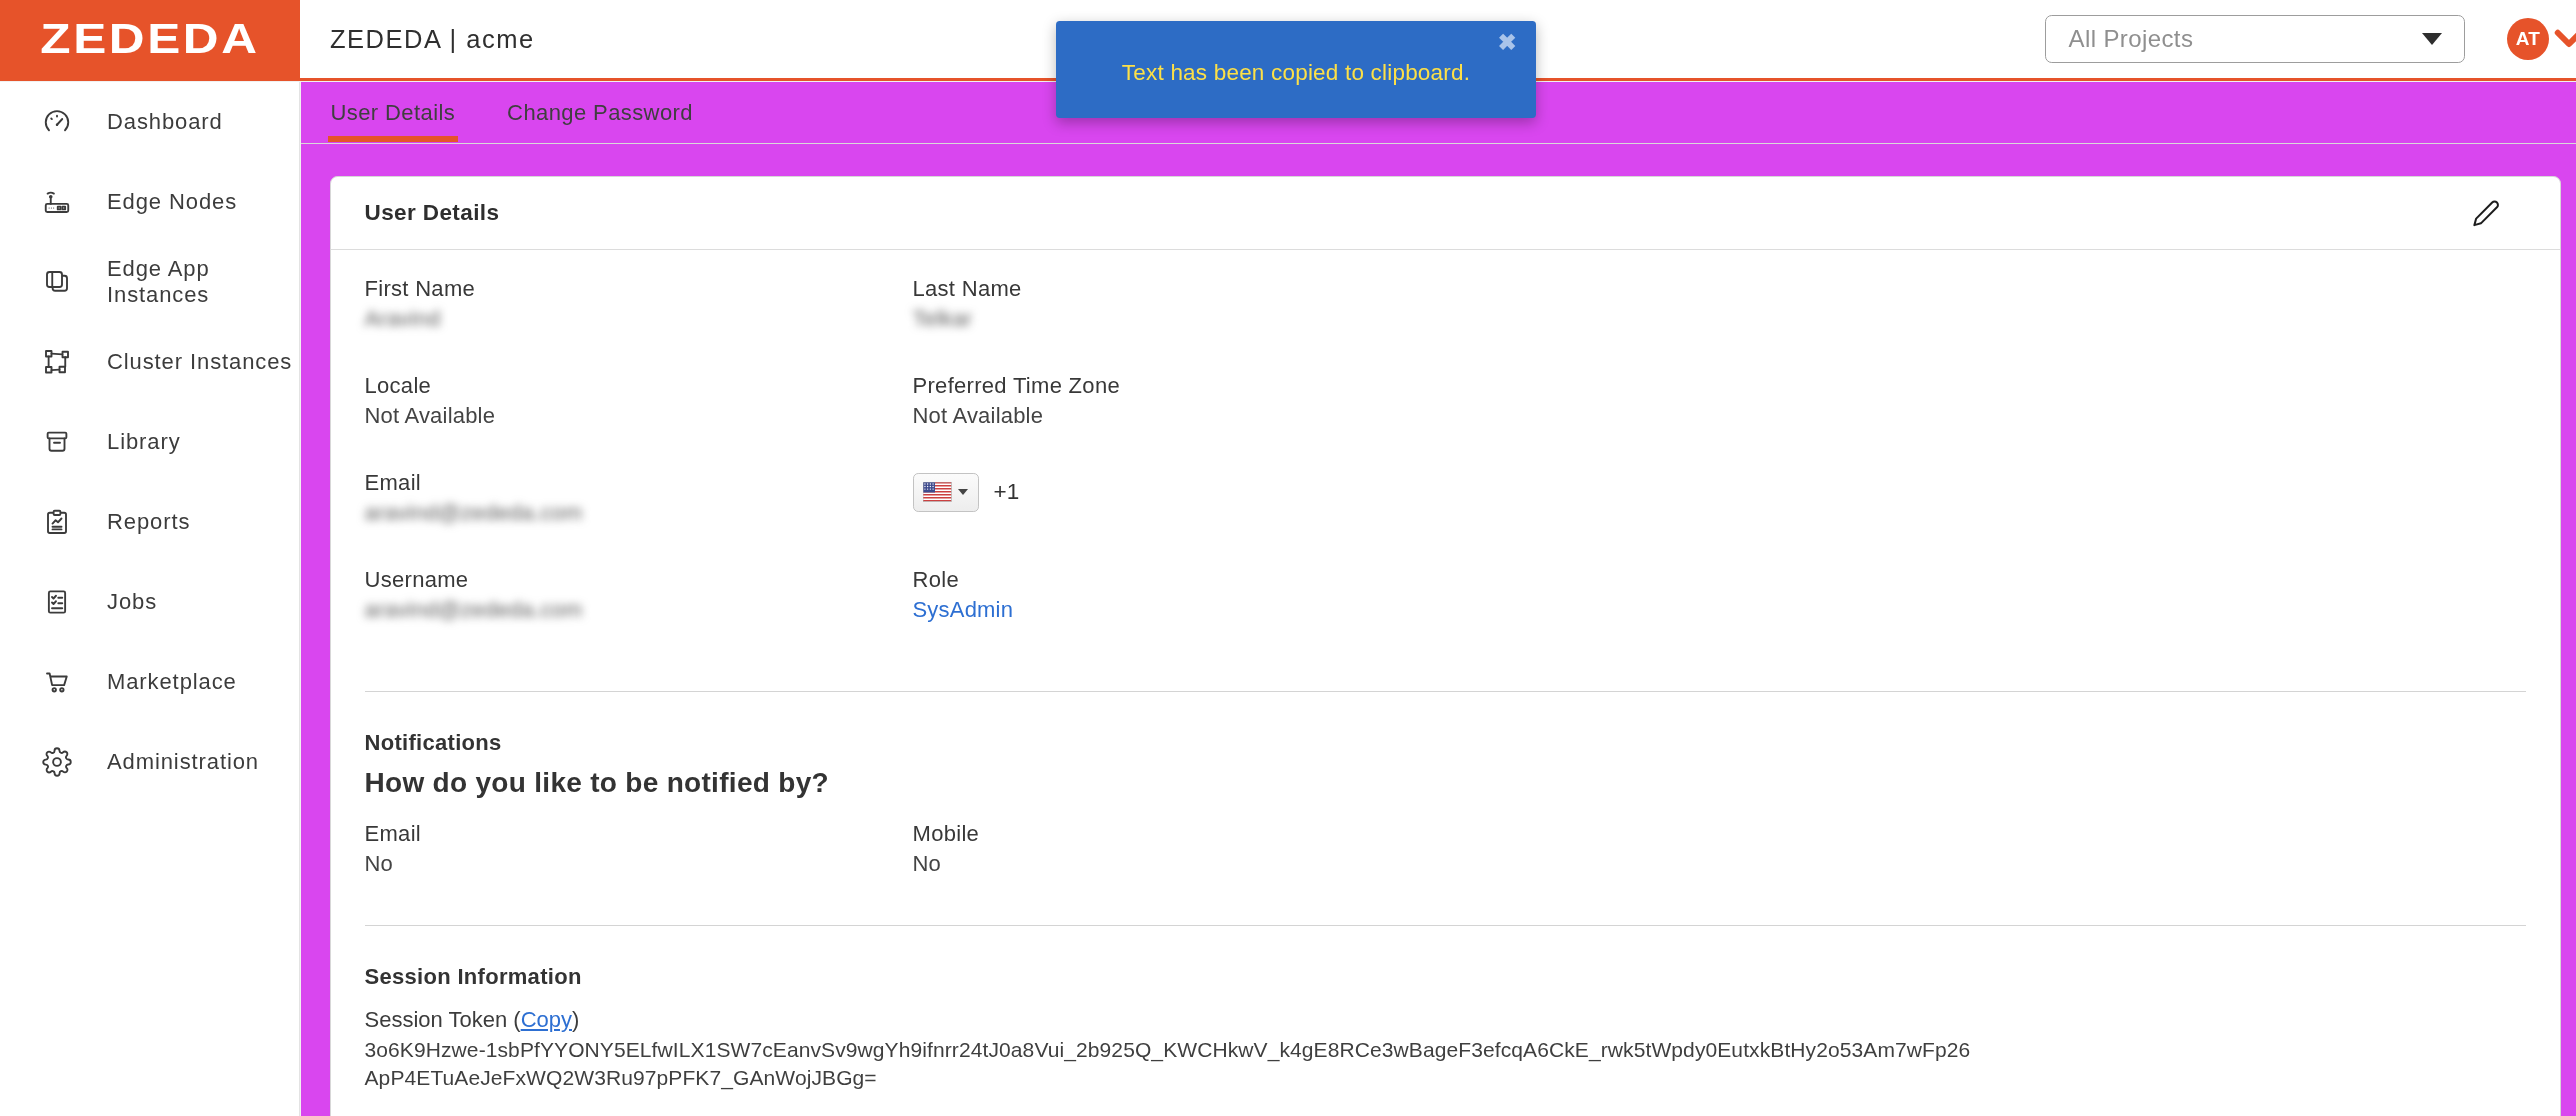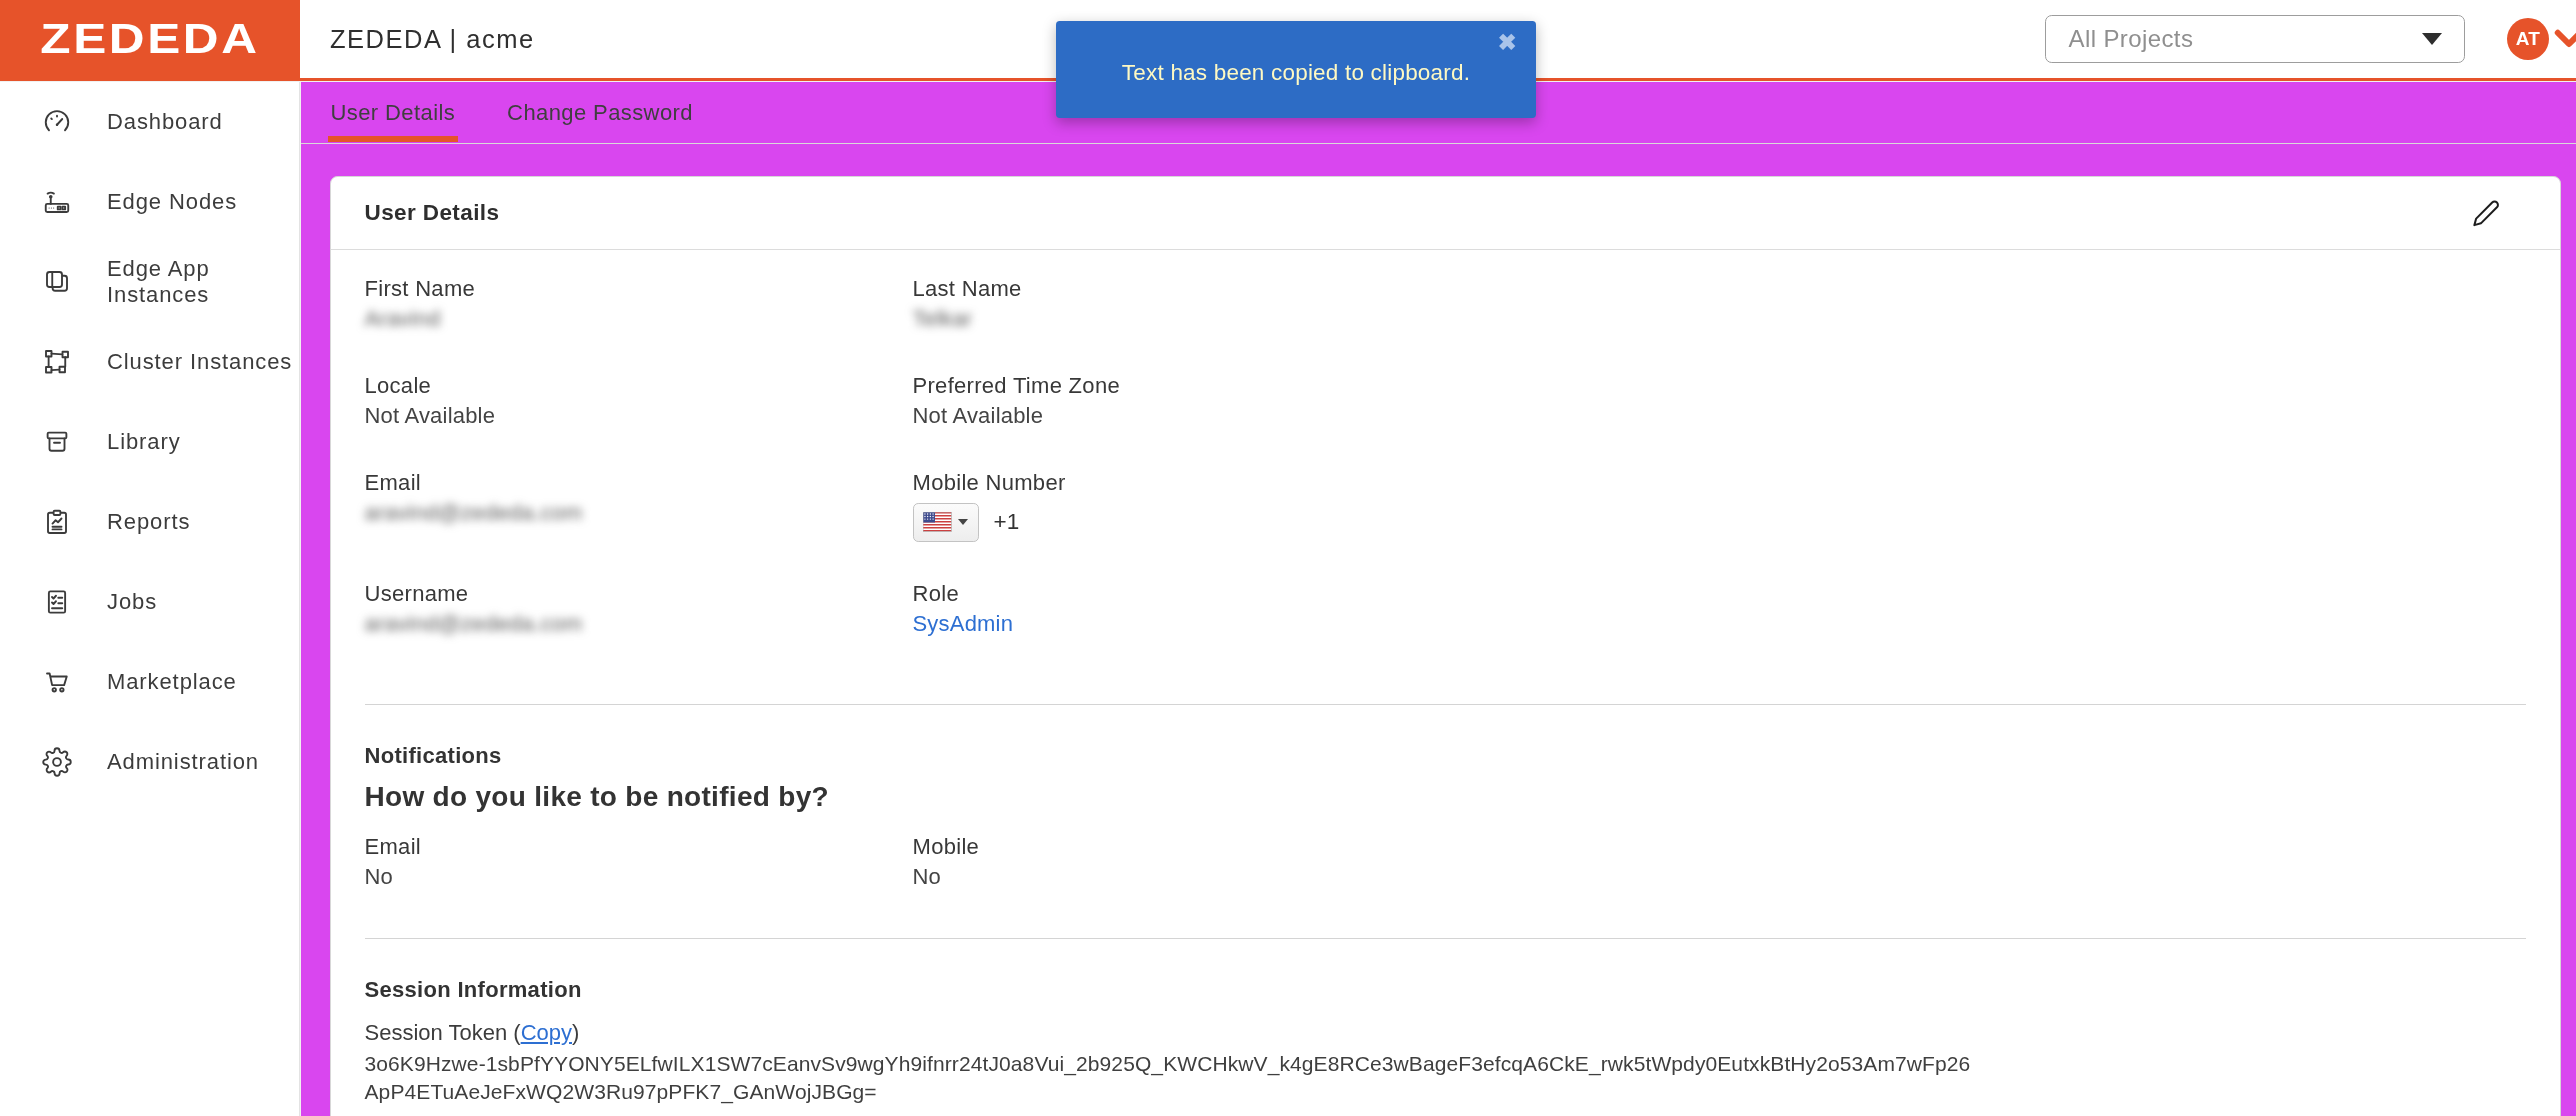--- a/index.html
+++ b/index.html
@@ -49,21 +49,21 @@
   }
   .avatar-caret{margin-left:4.5px;}
 
   
   .toast{
     position:absolute;left:1056px;top:21px;width:480px;height:97px;
     background:#2d6cc5;border-radius:3.7px;z-index:30;
     box-shadow:0 4.5px 13.5px rgba(0,0,0,0.28);
     display:flex;align-items:center;justify-content:center;
   }
-  .toast-msg{color:#fef9c3;font-size:22.5px;letter-spacing:0.2px;margin-top:7.5px;}
+  .toast-msg{color:#fde047;font-size:22.5px;letter-spacing:0.2px;margin-top:7.5px;}
   .toast-close{
     position:absolute;top:10.5px;right:19.5px;color:#a9c4ea;font-size:22.5px;
     line-height:22.5px;cursor:pointer;font-weight:700;
   }
 
   
   .sidebar{
     position:absolute;top:82px;left:0;width:300px;bottom:0;
     background:#ffffff;border-right:1.5px solid #e3e3e3;box-sizing:border-box;z-index:5;
   }
@@ -317,21 +317,20 @@
         <div class="field">
           <div class="f-label">Preferred Time Zone</div>
           <div class="f-value">Not Available</div>
         </div>
 
         <div class="field">
           <div class="f-label">Email</div>
           <div class="f-value masked">aravind@zededa.com</div>
         </div>
         <div class="field">
-          <div class="f-label">Mobile Number</div>
           <div class="phone-row">
             <span class="flag-select">
               <svg width="28.5" height="19.5" viewBox="0 0 38 26">
                 <rect width="38" height="26" fill="#ffffff"></rect>
                 <g fill="#cc4040">
                   <rect y="0" width="38" height="2"></rect>
                     <rect y="4" width="38" height="2"></rect>
                   <rect y="8" width="38" height="2"></rect>
                     <rect y="12" width="38" height="2"></rect>
                   <rect y="16" width="38" height="2"></rect>

